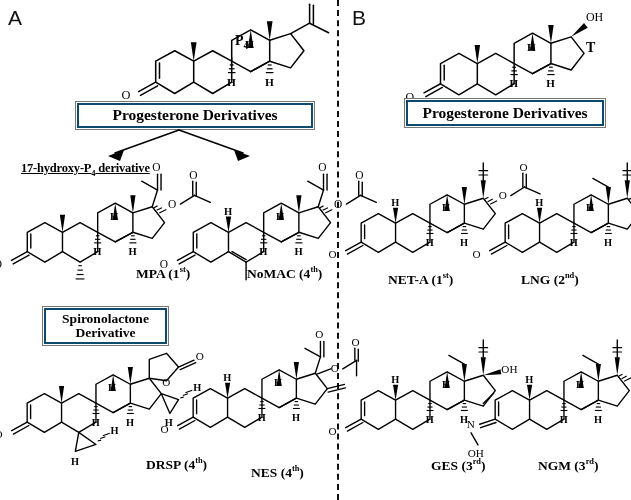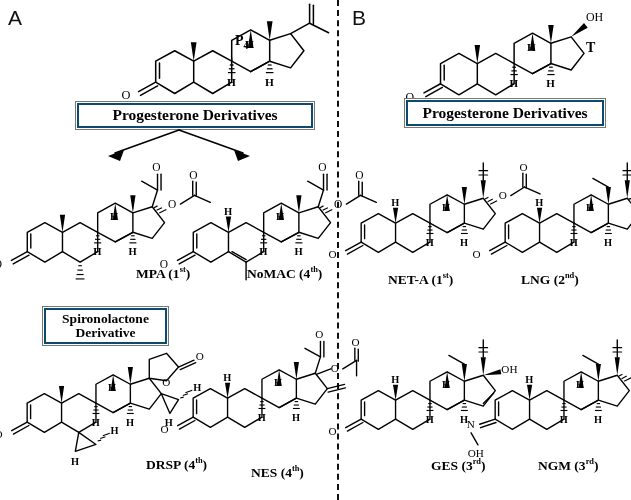--- a/index.html
+++ b/index.html
@@ -88,20 +88,22 @@
 
   <div class="boxlabel outer" style="left:61px;top:103px;width:236px;height:25px;font-size:15.5px;">Progesterone Derivatives</div>
 
   <svg width="631" height="500">
     <path class="st" d="M179,130 L115,153"></path>
     <polygon class="wedge" points="108,156 124,150 120,161"></polygon>
     <path class="st" d="M179,130 L243,153"></path>
     <polygon class="wedge" points="250,156 234,150 238,161"></polygon>
   </svg>
 
+  <div class="subhead" style="left:21px;top:161px;">
+    17-hydroxy-P<sub>4</sub> derivative</div>
 
   <svg width="631" height="500">
     <g transform="translate(22,183) scale(0.88)">
       <path class="st" d="M6,78 L6,56 L26,45 L46,56 L46,78 L26,90 Z"></path>
       <path class="st" d="M10,74 L10,58"></path>
       <path class="st" d="M6,78 L-12,88"></path>
         <path class="st" d="M8,82 L-10,92"></path>
       <text class="atomlbl" x="-32" y="97" style="font-size:13px">O</text>
       <path class="st" d="M46,56 L66,45 L86,56 L86,78 L66,90 L46,78"></path>
       <path class="st" d="M86,56 L86,34 L106,23 L126,34 L126,56 L106,67"></path>

